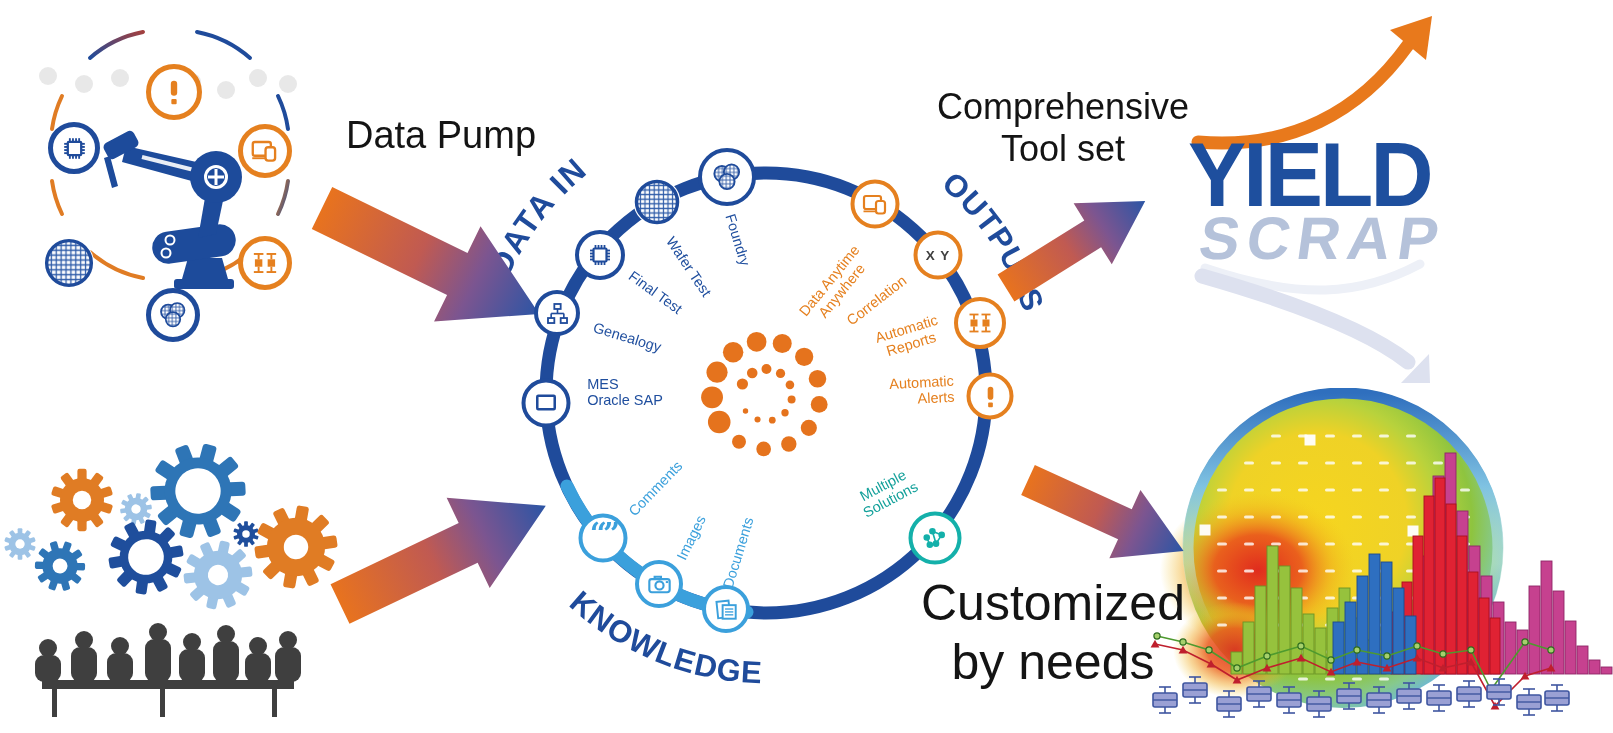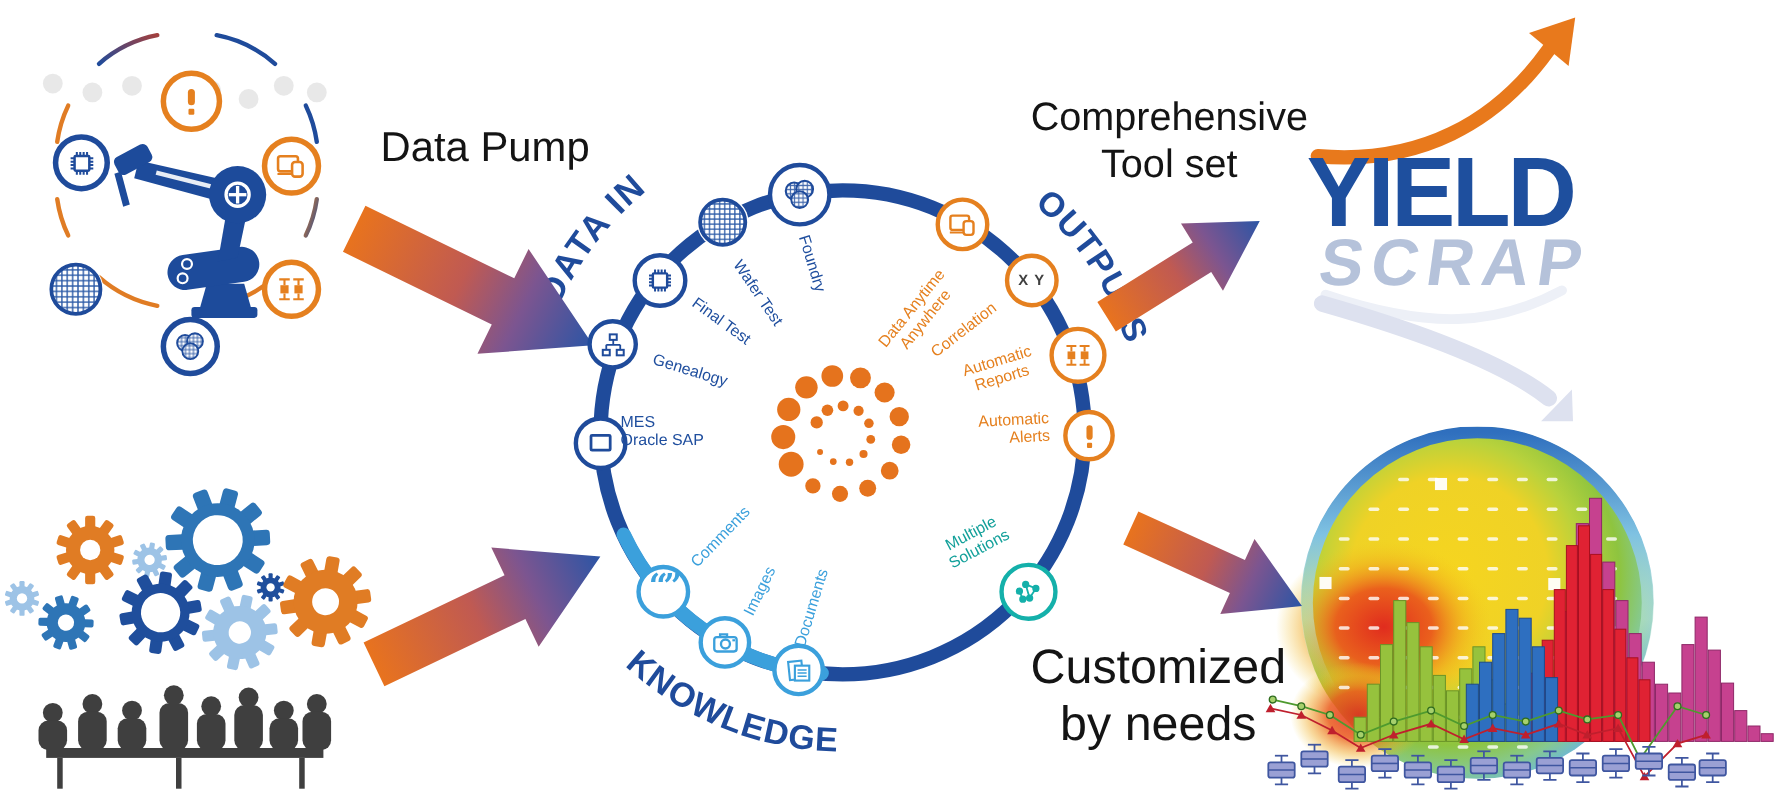--- a/index.html
+++ b/index.html
@@ -626,36 +626,36 @@
   <div class="node" style="left:74px;top:148px;width:52px;height:52px;border:5px solid #1f4b9b;color:#1f4b9b">
     <svg class="ic" width="33" height="33" viewBox="0 0 32 32">
         <use href="#icon-chip-g"></use>
       </svg>
   </div>
 
   <div class="ml c-db" style="left:737px;top:240px;transform:translate(-50%,-50%) rotate(73deg)">Foundry</div>
   <div class="ml c-db" style="left:688px;top:267px;transform:translate(-50%,-50%) rotate(56deg)">Wafer Test</div>
   <div class="ml c-db" style="left:655px;top:293px;transform:translate(-50%,-50%) rotate(36deg)">Final Test</div>
   <div class="ml c-db" style="left:627px;top:338px;transform:translate(-50%,-50%) rotate(17deg)">Genealogy</div>
-  <div class="ml c-db" style="left:602px;top:393px;text-align:left;transform:translate(-50%,-50%)">MES
+  <div class="ml c-db" style="left:625px;top:393px;text-align:left;transform:translate(-50%,-50%)">MES
 Oracle SAP</div>
   <div class="ml c-lb" style="left:656px;top:489px;transform:translate(-50%,-50%) rotate(-46deg)">Comments</div>
   <div class="ml c-lb" style="left:692px;top:538px;transform:translate(-50%,-50%) rotate(-64deg)">Images</div>
   <div class="ml c-lb" style="left:739px;top:553px;transform:translate(-50%,-50%) rotate(-73deg)">Documents</div>
   <div class="ml c-or" style="left:836px;top:286px;transform:translate(-50%,-50%) rotate(-51deg)">Data Anytime
 Anywhere</div>
   <div class="ml c-or" style="left:877px;top:301px;transform:translate(-50%,-50%) rotate(-38deg)">Correlation</div>
   <div class="ml c-or" style="left:909px;top:337px;transform:translate(-50%,-50%) rotate(-17deg)">Automatic
 Reports</div>
   <div class="ml c-or" style="left:922px;top:391px;text-align:right;transform:translate(-50%,-50%) rotate(-3deg)">Automatic
 Alerts</div>
   <div class="ml c-tl" style="left:887px;top:493px;transform:translate(-50%,-50%) rotate(-28deg)">Multiple
 Solutions</div>
 
   <div class="bigtext" style="left:1063px;top:128px;font-size:36px">Comprehensive
 Tool set</div>
   <div class="bigtext" style="left:441px;top:135px;font-size:38px">Data Pump</div>
-  <div class="bigtext" style="left:1053px;top:633px;font-size:44px">Customized
+  <div class="bigtext" style="left:1053px;top:633px;font-size:50px">Customized
 by needs</div>
   <div class="scrap" style="left:1200px;top:204px">SCRAP</div>
   <div class="yield" style="left:1188px;top:124px">YIELD</div>
 
 </div>
 
 </body></html>

